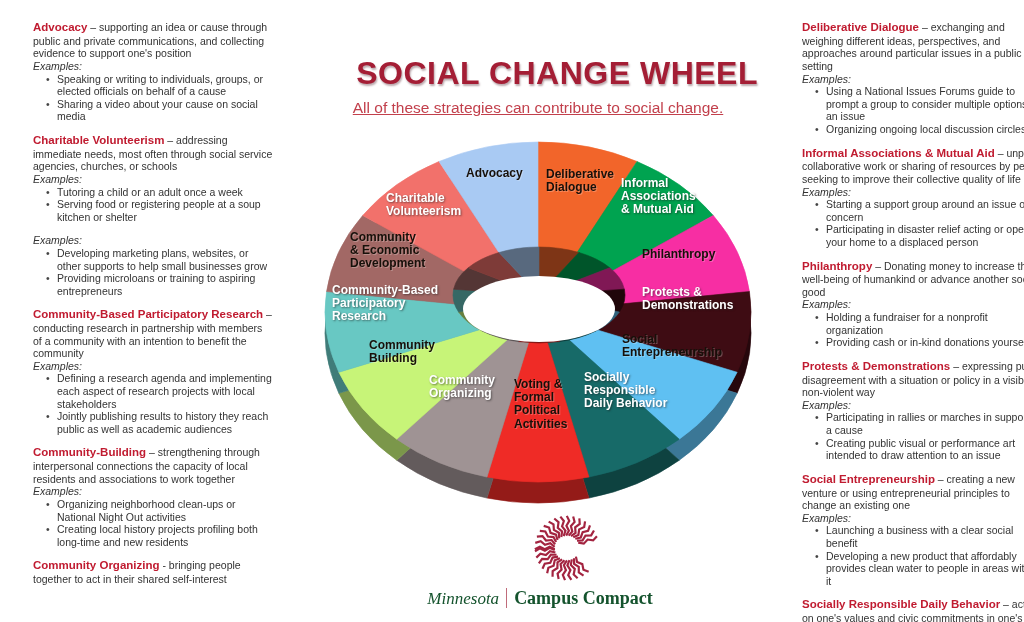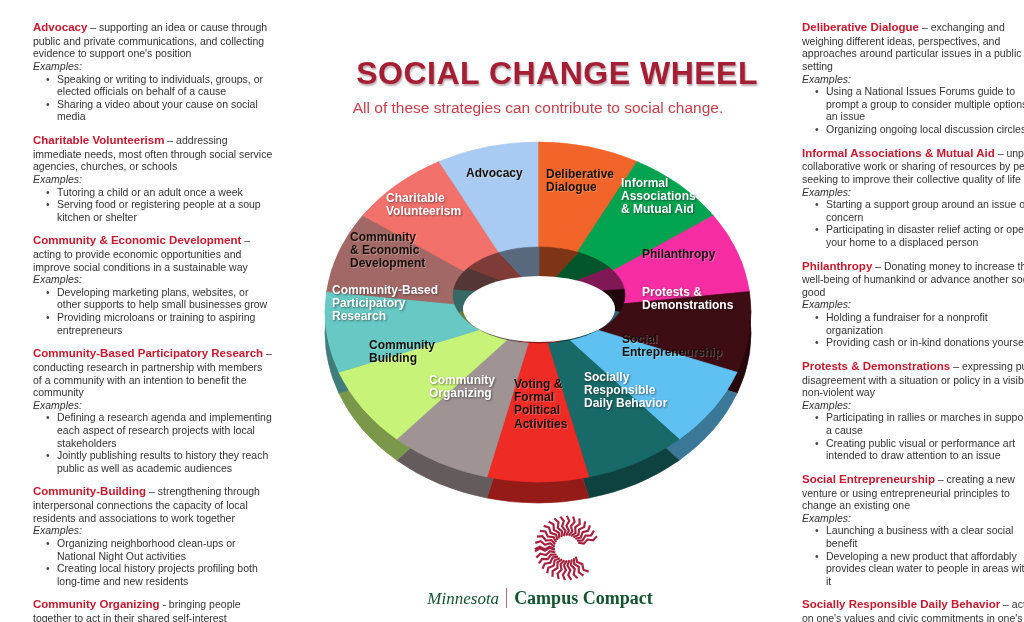--- a/index.html
+++ b/index.html
@@ -15,21 +15,21 @@
   .sec-desc{color:#333;}
   .examples{margin:0;font-style:italic;}
   .section ul{margin:0;padding:0;list-style:none;}
   .section li{position:relative;padding-left:13px;margin-left:11px;}
   .section li::before{content:"\2022";position:absolute;left:2px;top:0;color:#444;}
   
   .title{position:absolute;left:293px;top:34px;width:440px;text-align:right;
          font-size:32px;font-weight:bold;color:#A41E35;letter-spacing:.5px;
          text-shadow:1px 2px 2px rgba(60,10,20,.35);}
   .subtitle{position:absolute;left:283px;top:83px;width:460px;text-align:center;
-            font-size:15.5px;color:#C2404C;}
+            font-size:15.5px;color:#C2404C;text-decoration:underline;}
   
   #wheel-svg{position:absolute;left:0;top:0;}
   .wheel-label{position:absolute;font-weight:bold;font-size:12px;line-height:1.1;
                white-space:nowrap;}
   .wheel-label span{display:block;}
   .wheel-label.light{color:#fff;text-shadow:1px 1px 2px rgba(30,30,30,.55);}
   .wheel-label.dark{color:#17100a;text-shadow:1px 1px 0 rgba(255,255,255,.25);}
   
   #logo-burst{position:absolute;left:504px;top:510px;}
   .logo-text{position:absolute;left:395px;top:588px;width:240px;text-align:center;
@@ -55,21 +55,20 @@
       </div>
       <div class="section">
         <p class="sec-head"><span class="sec-title">Charitable Volunteerism</span><span class="sec-desc"> – addressing immediate needs, most often through social service agencies, churches, or schools</span></p>
         <p class="examples">Examples:</p>
         <ul>
           <li>Tutoring a child or an adult once a week</li>
           <li>Serving food or registering people at a soup kitchen or shelter</li>
         </ul>
       </div>
       <div class="section">
-        <p class="sec-head"><span class="sec-title">Community &amp; Economic Development</span><span class="sec-desc"> – acting to provide economic opportunities and improve social conditions in a sustainable way</span></p>
         <p class="examples">Examples:</p>
         <ul>
           <li>Developing marketing plans, websites, or other supports to help small businesses grow</li>
           <li>Providing microloans or training to aspiring entrepreneurs</li>
         </ul>
       </div>
       <div class="section">
         <p class="sec-head"><span class="sec-title">Community-Based Participatory Research</span><span class="sec-desc"> – conducting research in partnership with members of a community with an intention to benefit the community</span></p>
         <p class="examples">Examples:</p>
         <ul>

